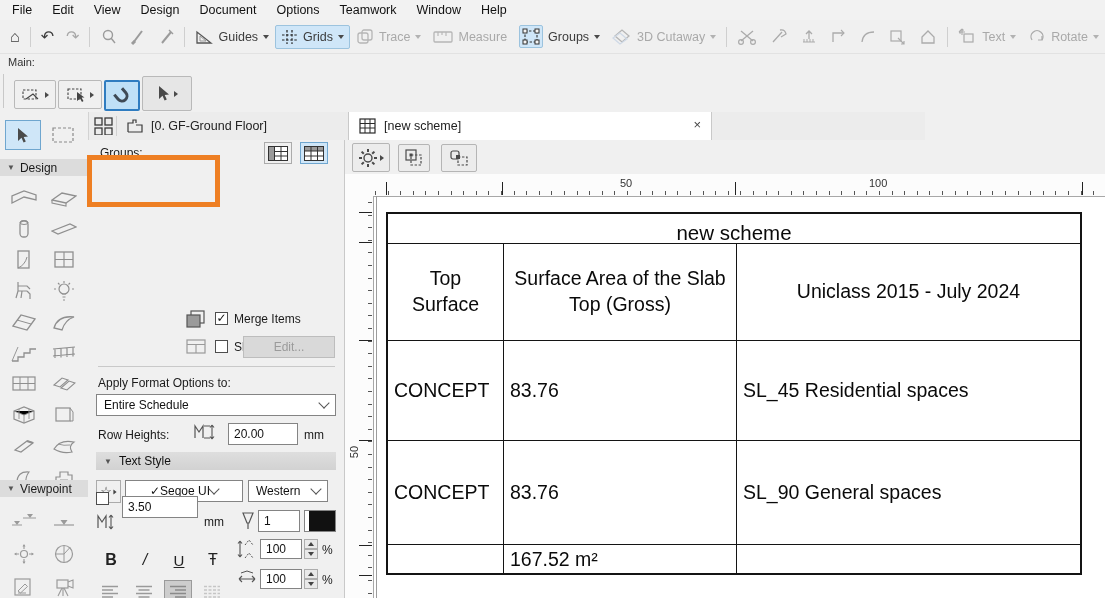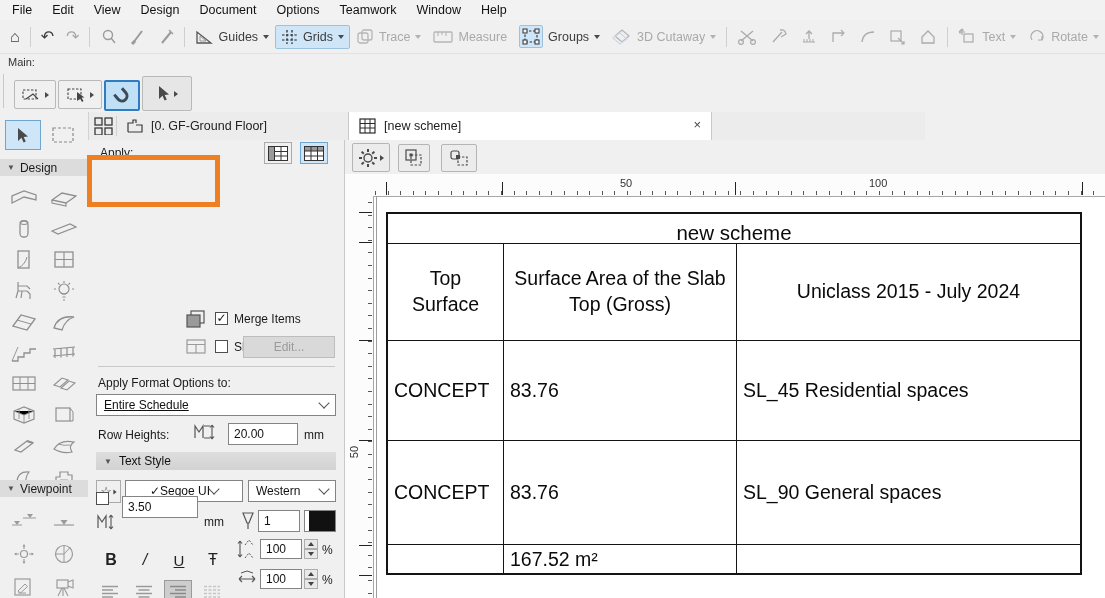--- a/index.html
+++ b/index.html
@@ -470,21 +470,21 @@
       <div class="tool-cell">
           <svg width="24" height="22">
             <rect x="5" y="4" width="11" height="8" fill="none" stroke="#9a9a9a" stroke-width="1.2"></rect>
             <path d="M16 6l5-2v8l-5-2 M10 12l-4 8 M12 12l4 8 M11 12v8" fill="none" stroke="#9a9a9a" stroke-width="1.1"></path>
           </svg>
         </div>
     </div>
   </div>
 
   <div class="abs panel">
-    <span class="plabel" style="left:12px;top:6px;">Apply:</span>
+    <span class="plabel" style="left:12px;top:6px;">Groups:</span>
     <div class="sqbtn" style="left:176px;top:2px;width:28px;height:22px;">
       <svg width="20" height="15">
           <rect x="0.5" y="0.5" width="19" height="14" fill="#fff" stroke="#333"></rect>
           <rect x="0.5" y="0.5" width="6" height="14" fill="#9a9a9a" stroke="#333"></rect>
           <path d="M6.5 5.5h13 M6.5 10h13 M13 0.5v14" stroke="#333" stroke-width="1"></path>
         </svg>
     </div>
     <div class="sqbtn sel" style="left:212px;top:2px;width:28px;height:22px;">
       <svg width="20" height="15">
           <rect x="0.5" y="0.5" width="19" height="14" fill="#fff" stroke="#333"></rect>
@@ -500,21 +500,21 @@
     <span class="plabel" style="left:146px;top:172px;">Merge Items</span>
     <svg class="abs" style="left:98px;top:199px;" width="20" height="16">
         <rect x="1" y="1" width="18" height="13" fill="none" stroke="#9a9a9a" stroke-width="1.2"></rect>
         <path d="M1 5.5h18 M10 5.5v8.5" stroke="#9a9a9a" stroke-width="1.1"></path>
       </svg>
     <span class="chk" style="left:127px;top:200px;"></span>
     <span class="plabel" style="left:146px;top:200px;">Show Headline</span>
     <div class="abs" style="left:155px;top:196px;width:92px;height:22px;background:#d9d9d9;border:1px solid #bdbdbd;color:#9b9b9b;display:flex;align-items:center;justify-content:center;font-size:12px;box-sizing:border-box;">Edit...</div>
     <div class="abs" style="left:10px;top:226px;width:237px;height:1px;background:#c9c9c9;"></div>
     <span class="plabel" style="left:10px;top:236px;">Apply Format Options to:</span>
-    <div class="fsel" style="left:8px;top:254px;width:240px;text-decoration:underline;">
+    <div class="fsel" style="left:8px;top:254px;width:240px;">
       <span>Entire Schedule</span>
         <span class="chev"></span>
     </div>
     <span class="plabel" style="left:10px;top:288px;">Row Heights:</span>
     <svg class="abs" style="left:104px;top:282px;" width="26" height="20">
         <path d="M3 16 V4 l4 6 4-6 V16" fill="none" stroke="#555" stroke-width="1.2"></path>
         <path d="M12 4h6 M12 16h6 M20 3v14 M20 3l-2 2.5M20 3l2 2.5M20 17l-2-2.5M20 17l2-2.5" stroke="#555" stroke-width="1.1" fill="none" stroke-dasharray="0"></path>
       </svg>
     <input class="pinput" style="left: 140px; top: 283px; width: 70px;" value="20.00">
     <span class="plabel" style="left:216px;top:288px;">mm</span>
@@ -523,21 +523,21 @@
       <span class="txt">Text Style</span>
     </div>
     <div class="sqbtn" style="left:8px;top:340px;width:25px;height:23px;gap:1px;">
       <span style="font-size:13px;color:#444;">☆</span>
         <span class="fly" style="border-left-color:#444;transform:scale(.8);"></span>
     </div>
     <div class="fsel" style="left:37px;top:340px;width:118px;justify-content:center;">
       <span><span>✓</span><span>Segoe UI</span></span>
         <span class="chev"></span>
     </div>
-    <div class="fsel" style="left:160px;top:340px;width:88px;">
+    <div class="fsel" style="left:160px;top:340px;width:80px;">
       <span>Western</span>
         <span class="chev"></span>
     </div>
     <svg class="abs" style="left:7px;top:372px;" width="26" height="20">
         <path d="M3 16 V4 l4 6 4-6 V16" fill="none" stroke="#555" stroke-width="1.2"></path>
         <path d="M16 3v14 M16 3l-2 2.5M16 3l2 2.5M16 17l-2-2.5M16 17l2-2.5" stroke="#555" stroke-width="1.1" fill="none"></path>
       </svg>
     <input class="pinput" style="left: 34px; top: 356px; width: 76px;" value="3.50">
     <span class="plabel" style="left:116px;top:375px;">mm</span>
     <svg class="abs" style="left:152px;top:371px;" width="16" height="20">

